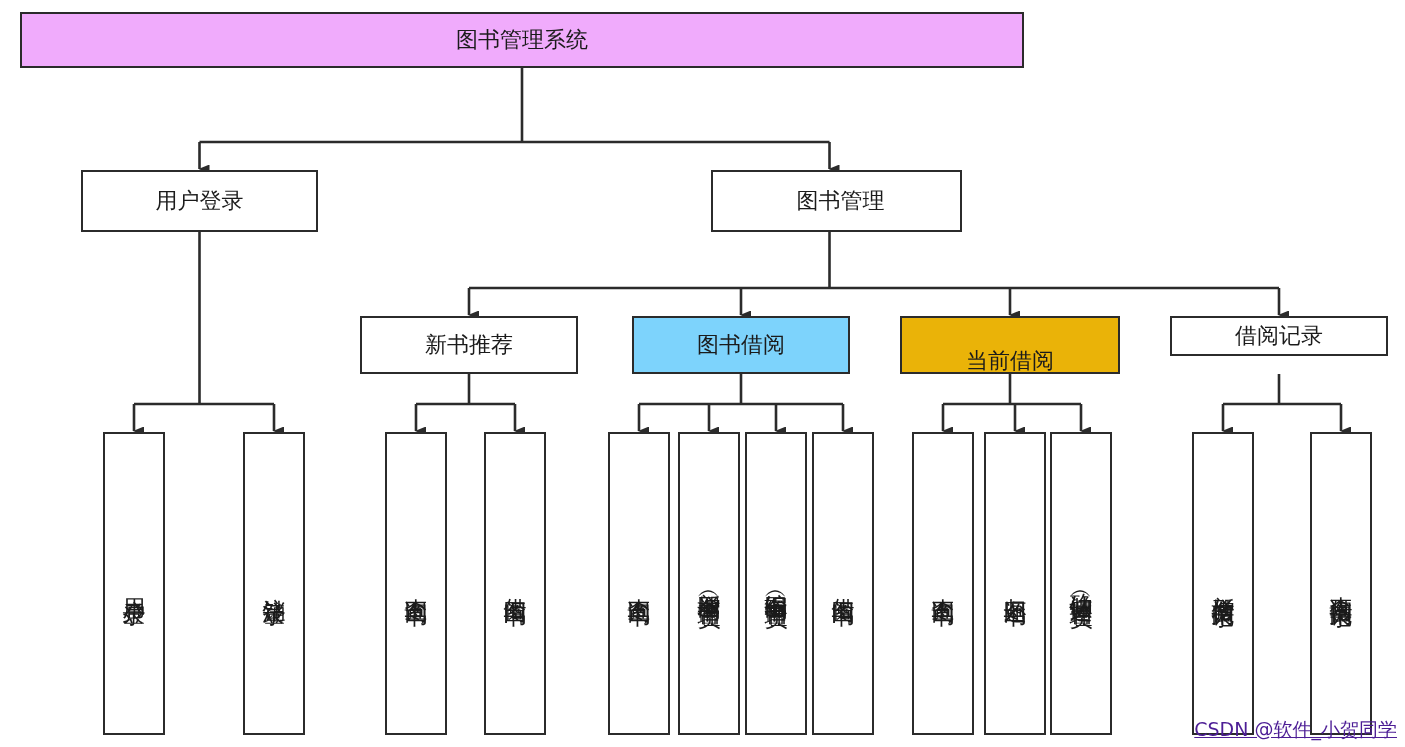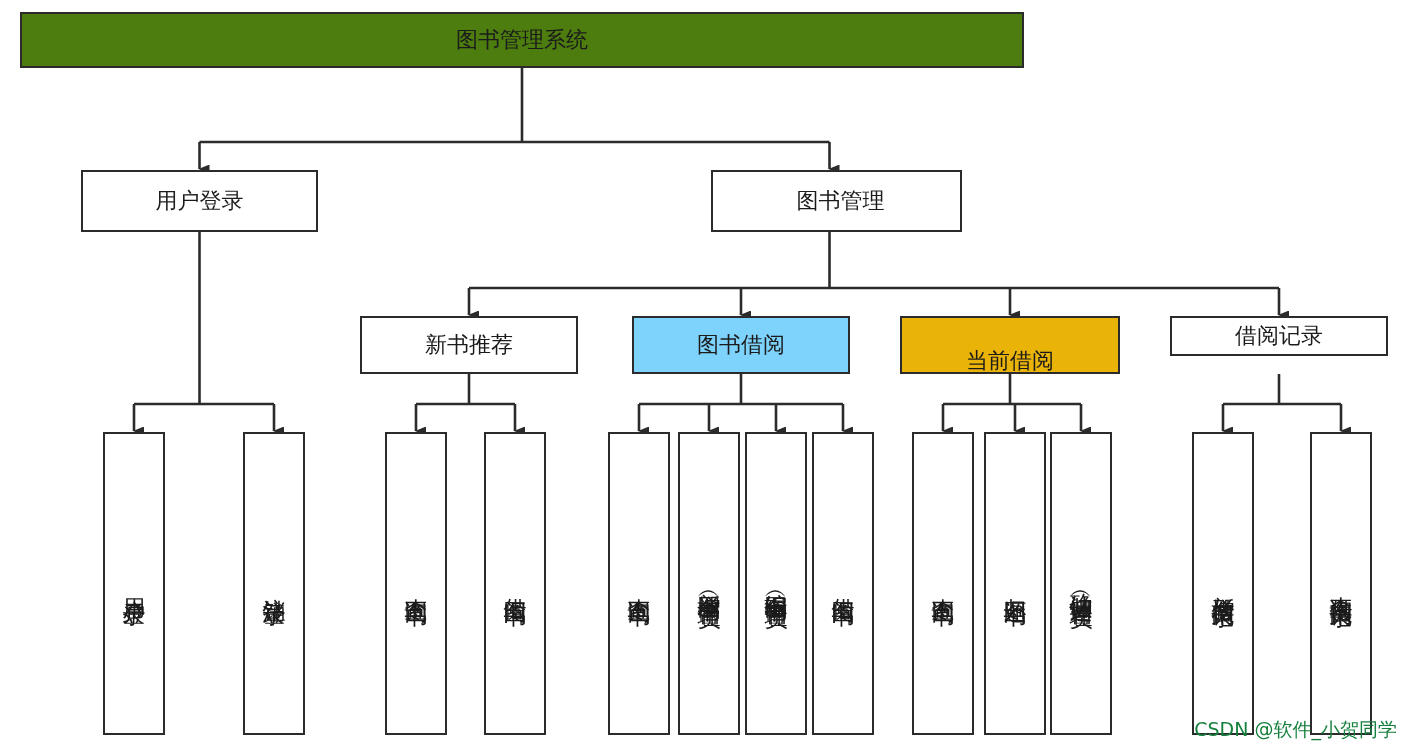--- a/index.html
+++ b/index.html
@@ -52,24 +52,25 @@
     text-orientation: upright;
     font-size: 23px;
     letter-spacing: 2px;
     line-height: 1;
   }
   .watermark {
     position: absolute;
     right: 8px;
     bottom: 4px;
     font-size: 19px;
-    color: #15803d;
+    color: #4c1d95;
     white-space: nowrap;
     pointer-events: none;
     font-family: "DejaVu Sans", "Liberation Sans", sans-serif;
+    text-decoration: underline;
   }
 </style>
 </head>
 <body>
 
 <div id="diagram-root">
 
   <svg id="diagram-svg" viewBox="0 0 1405 747" xmlns="http://www.w3.org/2000/svg">
     <defs>
       <marker id="arrowhead" markerWidth="9" markerHeight="11" refX="4.5" refY="10" orient="auto" markerUnits="userSpaceOnUse">
@@ -107,21 +108,21 @@
         <path d="M 1015 404 L 1015 431" stroke="#2b2b2b" stroke-width="2.6" fill="none" marker-end="url(#arrowhead)"></path>
         <path d="M 1081 404 L 1081 431" stroke="#2b2b2b" stroke-width="2.6" fill="none" marker-end="url(#arrowhead)"></path>
         <path d="M 1279 374 L 1279 404" stroke="#2b2b2b" stroke-width="2.6" fill="none"></path>
         <path d="M 1223 404 L 1341 404" stroke="#2b2b2b" stroke-width="2.6" fill="none"></path>
         <path d="M 1223 404 L 1223 431" stroke="#2b2b2b" stroke-width="2.6" fill="none" marker-end="url(#arrowhead)"></path>
         <path d="M 1341 404 L 1341 431" stroke="#2b2b2b" stroke-width="2.6" fill="none" marker-end="url(#arrowhead)"></path>
       </g>
   </svg>
 
   <div id="nodes-layer">
-      <div class="node-box horiz" style="left: 20px; top: 12px; width: 1004px; height: 56px; border-color: rgb(43, 43, 43); background: #4d7c0f;">
+      <div class="node-box horiz" style="left: 20px; top: 12px; width: 1004px; height: 56px; border-color: rgb(43, 43, 43); background: #f0abfc;">
         <div class="node-label">图书管理系统</div>
       </div>
       <div class="node-box horiz" style="left: 81px; top: 170px; width: 237px; height: 62px; border-color: rgb(43, 43, 43); background: rgb(255, 255, 255);">
         <div class="node-label">用户登录</div>
       </div>
       <div class="node-box horiz" style="left: 711px; top: 170px; width: 251px; height: 62px; border-color: rgb(43, 43, 43); background: rgb(255, 255, 255); padding-left: 8px;">
         <div class="node-label">图书管理</div>
       </div>
       <div class="node-box horiz" style="left: 360px; top: 316px; width: 218px; height: 58px; border-color: rgb(43, 43, 43); background: rgb(255, 255, 255); justify-content: center;">
         <div class="node-label">新书推荐</div>

